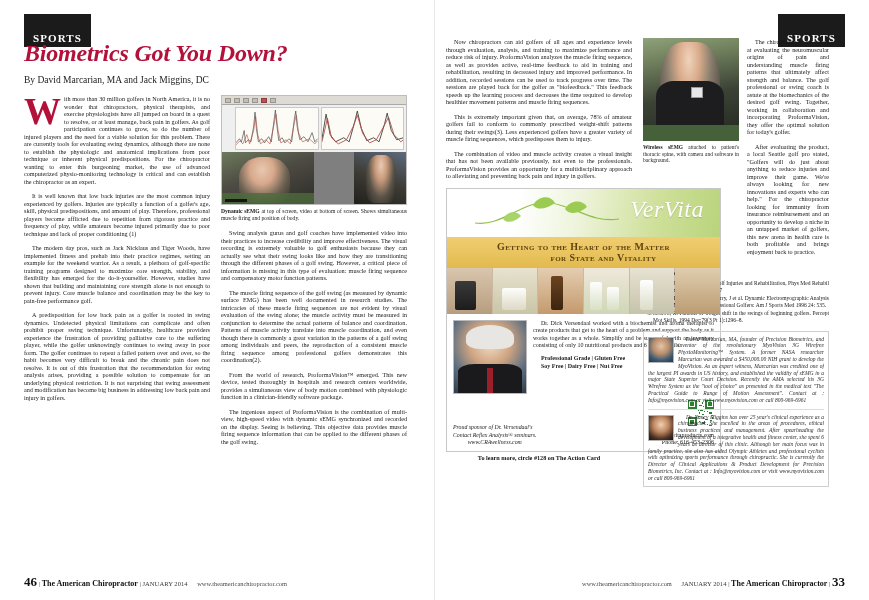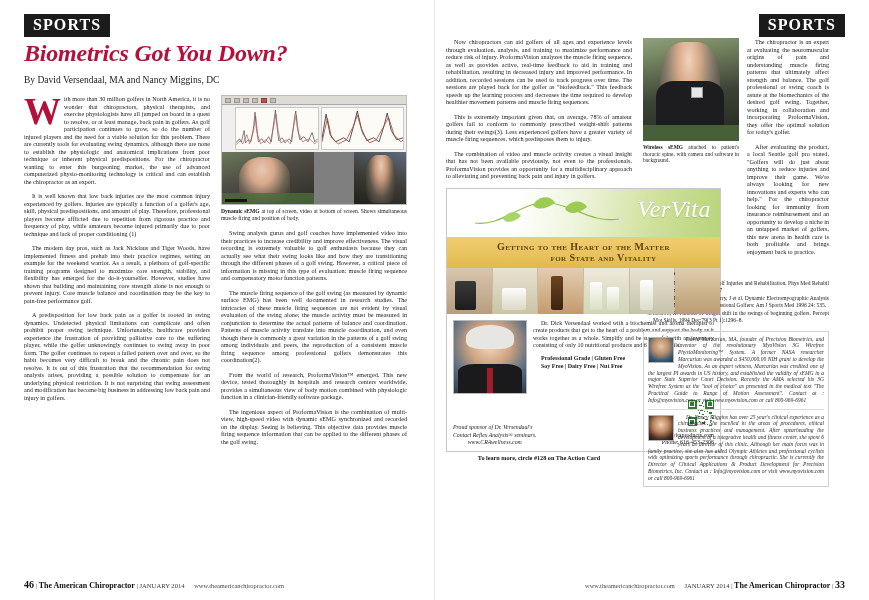--- a/index.html
+++ b/index.html
@@ -14,21 +14,21 @@
   .spread { display:flex; width:869px; height:600px; }
   .page { position:relative; height:600px; }
   .page-left  { width:434px; padding:14px 12px 0 24px; }
   .page-right { width:435px; padding:14px 24px 0 12px; }
   .gutter { position:absolute; left:434px; top:0; width:1px; height:600px; background:#e8e8e8; }
 
   
   .sec-tag {
     display:inline-block; background:#1b1b1b; color:#ffffff;
     font-family:"Liberation Serif", serif; font-weight:bold;
-    font-size:16px; letter-spacing:1.1px; padding:2px 9px 3px 9px;
+    font-size:11px; letter-spacing:1.1px; padding:18px 9px 3px 9px;
   }
   .sec-tag-row { height:18px; }
   .sec-tag-row.right { text-align:right; }
 
   
   .headline-1 {
     font-style:italic; font-weight:bold; color:#b3113a;
     font-size:24px; line-height:25px; margin:9px 0 0 0; letter-spacing:-0.2px;
   }
   .headline-2 {
@@ -103,21 +103,21 @@
   .bio + .bio { margin-top:5px; border-top:1px solid #dcdcdc; padding-top:4px; }
   .bio-photo { float:left; width:26px; height:26px; margin:1px 4px 2px 0; border:1px solid #b5b5b5; }
   .bio-photo.m { background:radial-gradient(circle at 50% 34%, #e5c4a6 0%, #b98e6c 40%, #3c5a74 72%, #22384a 100%); }
   .bio-photo.f { background:radial-gradient(circle at 50% 36%, #f0d0b4 0%, #c08a62 38%, #4a2f22 74%, #1c1512 100%); }
   .bio p { margin:0; font-size:5.5px; line-height:6.8px; font-style:italic; color:#2a2a2a; text-align:justify; }
 
   
   .ad { border:1px solid #c8c8c8; margin-top:8px; width:275px; }
   .ad-top { height:48px; position:relative; overflow:hidden;
     background:linear-gradient(100deg,#ffffff 0%,#ffffff 26%,#eef4dc 48%,#cfe09a 76%,#b9d47c 100%); }
-  .ad-logo { position:absolute; right:9px; top:7px; font-family:"Liberation Serif", serif;
+  .ad-logo { position:absolute; right:16px; top:7px; font-family:"Liberation Serif", serif;
     font-style:italic; color:#ffffff; font-size:24px; letter-spacing:0.5px; text-shadow:0 1px 1px rgba(120,150,70,.45); }
   .ad-vine { position:absolute; left:26px; top:4px; }
   .ad-band { background:linear-gradient(180deg,#f0cd72 0%,#e9c35e 55%,#e2b94e 100%); padding:4px 0 5px 0; text-align:center; }
   .ad-band div { font-variant:small-caps; color:#5d4410; font-size:10px; line-height:11px; letter-spacing:.4px; font-weight:bold; }
   .ad-band div.l2 { padding-left:40px; }
   .ad-prod { height:46px; display:flex; gap:1px; background:#cbb9a4; overflow:hidden; }
   .pslot { flex:1; position:relative; }
   .pslot.s1 { background:linear-gradient(180deg,#d9c6ae,#b79d80); }
   .pslot.s2 { background:linear-gradient(180deg,#e8e2cf,#c9c5a6); }
   .pslot.s3 { background:linear-gradient(180deg,#e4cdb1,#c49a6d); }
@@ -139,37 +139,37 @@
   .ad-sponsor .ctr { text-align:center; }
   .ad-contact { text-align:right; }
   .qr { width:26px; height:26px; margin:0 0 2px auto; }
   .ad-contact div { font-size:6px; line-height:7.4px; color:#1a1a1a; }
   .ad-action { text-align:center; font-size:6.2px; font-weight:bold; padding:2px 0 4px 0; color:#111; }
 
   
   .footer { position:absolute; bottom:10px; font-size:6.6px; color:#3a3a3a; }
   .footer-left  { left:24px; }
   .footer-right { right:24px; text-align:right; }
-  .footer .pg { font-weight:bold; font-size:10px; color:#111; }
+  .footer .pg { font-weight:bold; font-size:13px; color:#111; }
   .footer .mag { font-weight:bold; font-size:8px; color:#111; }
   .footer .url { font-size:6.4px; color:#4a4a4a; }
 </style>
 </head>
 <body>
 
 <div class="spread">
 
   <div class="page page-left">
 
     <div class="sec-tag-row">
       <span class="sec-tag">SPORTS</span>
     </div>
 
     <div class="headline-1">Biometrics Got You Down?</div>
-    <div class="byline">By David Versendaal, MA and Nancy Miggins, DC</div>
+    <div class="byline">By David Marcarian, MA and Jack Miggins, DC</div>
 
     <div class="cols">
 
       <div class="col">
         <p class="dropcap noind">With more than 30 million golfers in North America, it is no wonder that chiropractors, physical therapists, and exercise physiologists have all jumped on board in a quest to resolve, or at least manage, back pain in golfers. As golf participation continues to grow, so do the number of injured players and the need for a viable solution for this problem. There are currently tools for evaluating swing dynamics, although there are none to establish the physiologic and anatomical implications from poor technique or inherent physical predispositions. For the chiropractor wanting to enter this burgeoning market, the use of advanced computerized physio-monitoring technology is critical and can establish the chiropractor as an expert.</p>
         <p>It is well known that low back injuries are the most common injury experienced by golfers. Injuries are typically a function of a golfer's age, skill, physical predispositions, and amount of play. Therefore, professional players become afflicted due to repetition from rigorous practice and frequency of play, while amateurs become injured primarily due to poor technique and lack of proper conditioning (1)</p>
         <p>The modern day pros, such as Jack Nicklaus and Tiger Woods, have implemented fitness and prehab into their practice regimes, setting an example for the weekend warrior. As a result, a plethora of golf-specific training programs designed to maximize core strength, stability, and flexibility has emerged for the do-it-yourselfer. However, studies have shown that building and maintaining core strength alone is not enough to prevent injury. Core muscle balance and coordination may be the key to pain-free performance golf.</p>
         <p>A predisposition for low back pain as a golfer is rooted in swing dynamics. Undetected physical limitations can complicate and often prohibit proper swing technique. Unfortunately, healthcare providers experience the frustration of providing palliative care to the suffering player, while the golfer unknowingly continues to swing away in poor form. The golfer continues to repeat a failed pattern over and over, so the habit becomes very difficult to break and the chronic pain does not resolve. It is out of this frustration that the recommendation for swing analysis arises, providing a possible solution to compensate for an underlying physical restriction. It is not surprising that swing assessment and modification has become big business in addressing low back pain and injury in golfers.</p>
       </div>
 

